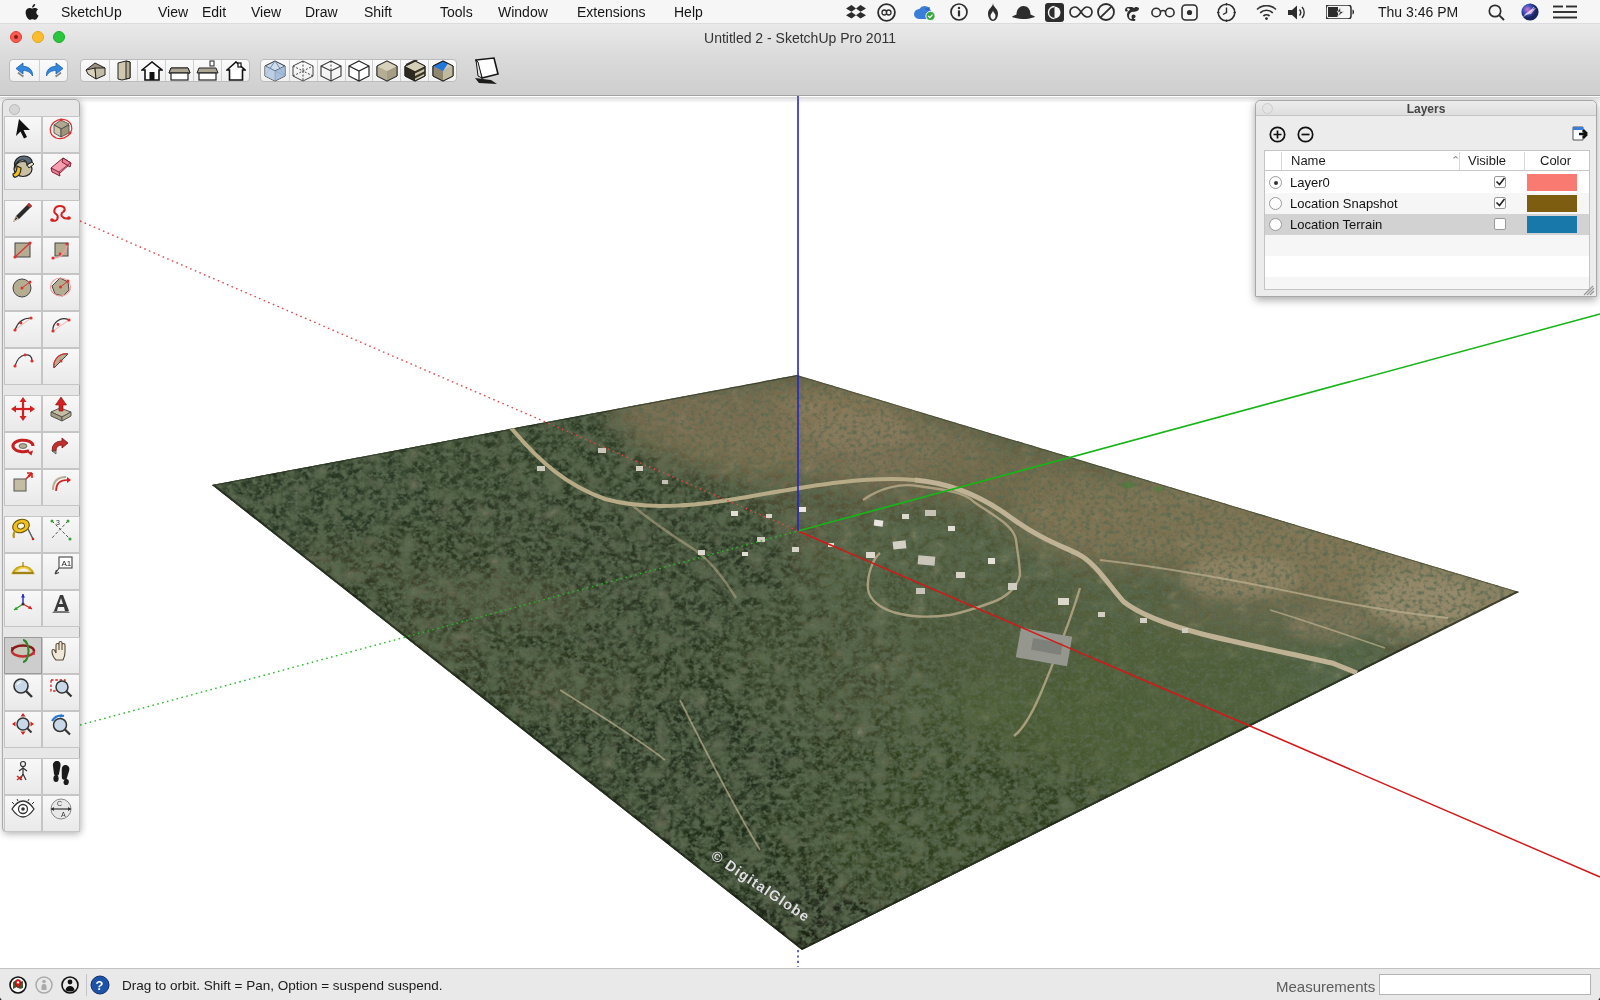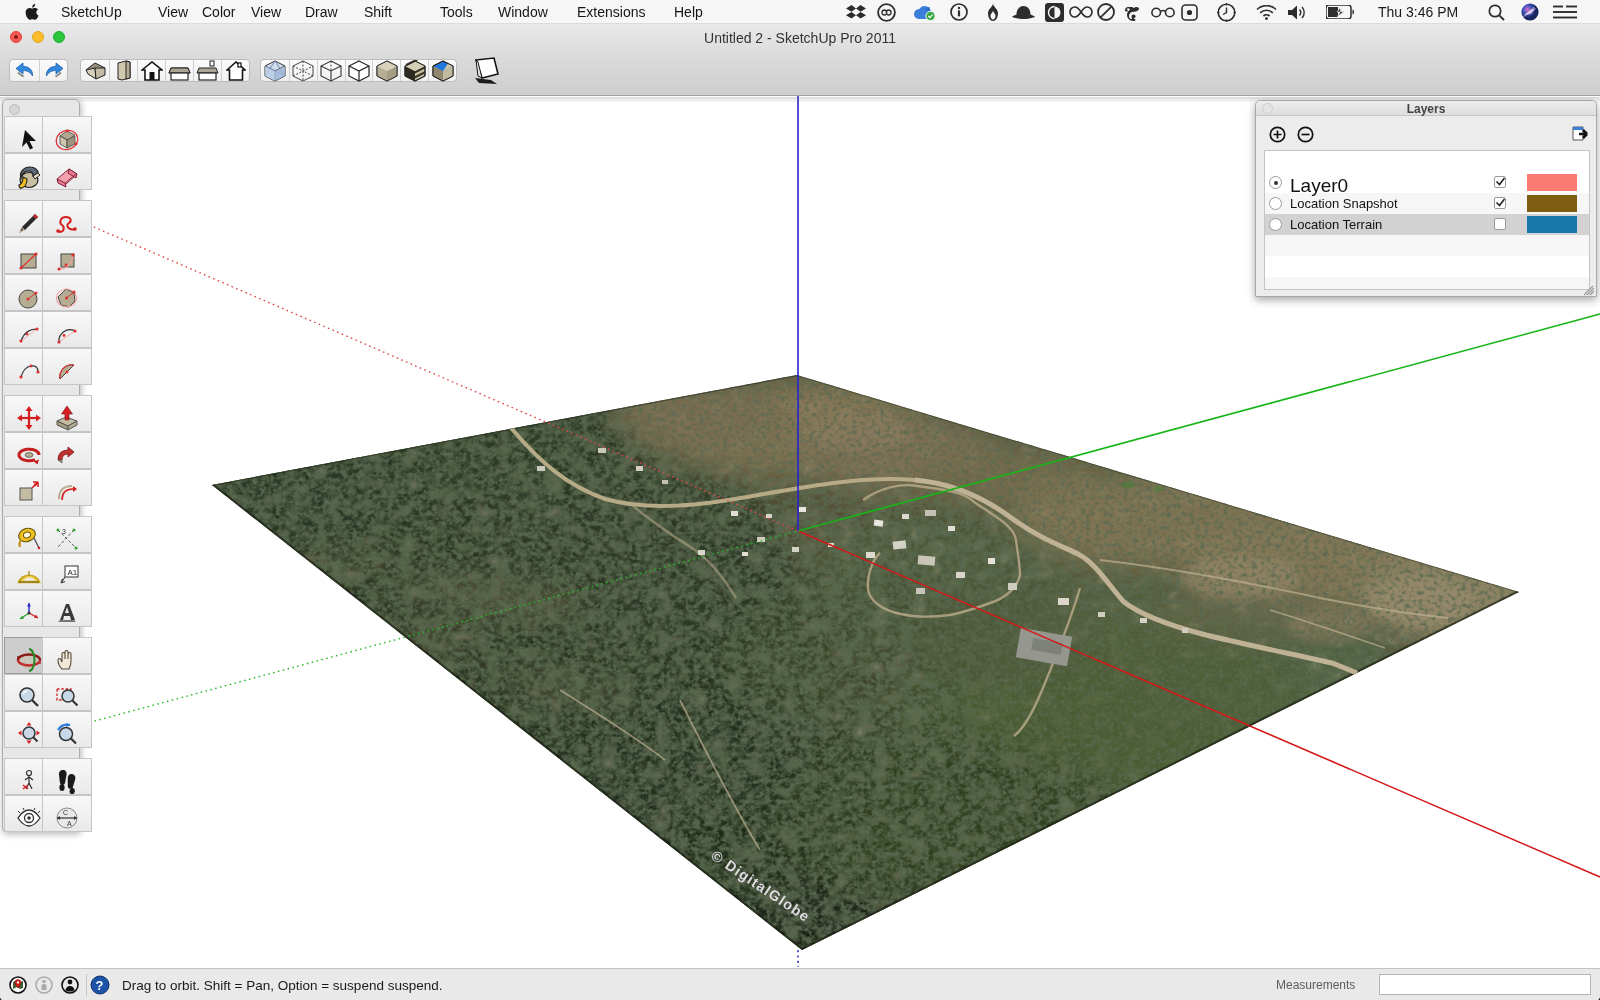--- a/index.html
+++ b/index.html
@@ -9,31 +9,31 @@
 .mi{position:absolute;top:0;height:24px;line-height:24px;font-size:14px;color:#151515}
 #titlebar{left:0;top:24px;width:1600px;height:28px;background:linear-gradient(#e9e9e9,#dddddd);z-index:30}
 .tl{position:absolute;top:31px;width:12px;height:12px;border-radius:50%}
 #title{position:absolute;top:24px;left:0;width:1600px;height:28px;line-height:29px;text-align:center;font-size:14px;color:#333;z-index:31}
 #toolbar{left:0;top:52px;width:1600px;height:44px;background:linear-gradient(#dcdcdc,#cecece);border-bottom:1px solid #a2a2a2;z-index:30}
 .tbg{position:absolute;top:7px;height:23px;background:linear-gradient(#fbfbfb,#f0f0f0);border:1px solid #bcbcbc;border-radius:4px;display:flex}
 .tbb{height:21px;display:flex;align-items:center;justify-content:center}
 .tbb+.tbb{border-left:1px solid #cfcfcf}
 #statusbar{left:0;top:968px;width:1600px;height:32px;background:#e9e9e9;border-top:1px solid #c2c2c2;z-index:30}
 #palette{left:2px;top:99px;width:78px;height:733px;background:#e7e7e7;border:1px solid #ababab;border-radius:5px 5px 4px 4px;box-shadow:1px 2px 7px rgba(0,0,0,.3);z-index:20}
-.cell{position:absolute;width:50px;height:37px;background:linear-gradient(#f8f8f8,#e9e9e9);border:1px solid #c5c5c5;display:flex;align-items:flex-end;justify-content:center}
+.cell{position:absolute;width:38px;height:37px;background:linear-gradient(#f8f8f8,#e9e9e9);border:1px solid #c5c5c5;display:flex;align-items:flex-start;justify-content:center}
 #layers{left:1255px;top:100px;width:342px;height:197px;background:#ececec;border:1px solid #a8a8a8;border-radius:5px 5px 1px 1px;box-shadow:0 3px 9px rgba(0,0,0,.35);z-index:20}
 </style></head>
 <body>
 <div class="abs" id="menubar">
 <svg class="abs" style="left:25px;top:4px" width="14" height="16" viewBox="0 0 14 16">
       <path fill="#1b1b1b" d="M11.3 8.6c0-2 1.6-3 1.7-3.1-.9-1.4-2.4-1.6-2.9-1.6-1.2-.1-2.4.7-3 .7-.6 0-1.6-.7-2.6-.7C3.2 4 2 4.7 1.3 5.8c-1.4 2.4-.4 6 1 8 .7 1 1.5 2.1 2.5 2 1 0 1.4-.6 2.6-.6 1.2 0 1.5.6 2.6.6 1.1 0 1.8-1 2.4-2 .8-1.1 1.1-2.2 1.1-2.3-.1 0-2.2-.9-2.2-2.9zM9.4 2.3c.5-.7.9-1.6.8-2.3-.8 0-1.7.5-2.3 1.2-.5.6-.9 1.5-.8 2.4.9 0 1.8-.6 2.3-1.3z"></path>
     </svg>
 <span class="mi" style="left:61px;font-weight:normal">SketchUp</span>
 <span class="mi" style="left:158px">View</span>
-<span class="mi" style="left:202px">Color</span>
+<span class="mi" style="left:202px">Edit</span>
 <span class="mi" style="left:251px">View</span>
 <span class="mi" style="left:305px">Draw</span>
 <span class="mi" style="left:364px">Shift</span>
 <span class="mi" style="left:440px">Tools</span>
 <span class="mi" style="left:498px">Window</span>
 <span class="mi" style="left:577px">Extensions</span>
 <span class="mi" style="left:674px">Help</span>
 <svg class="abs" style="left:846px;top:5px" width="20" height="15" viewBox="0 0 20 15">
       <g fill="#2d2d2d">
         <path d="M5.5 0L0 3.4l5.5 3.3L10 3.4z"></path>
@@ -720,30 +720,39 @@
       <path d="M8.5 4.5v8M4.5 8.5h8" stroke="#111" stroke-width="1.7"></path>
       <circle cx="36.5" cy="8.5" r="7.2" fill="none" stroke="#111" stroke-width="1.7"></circle>
       <path d="M32.5 8.5h8" stroke="#111" stroke-width="1.7"></path>
     </svg>
 <svg class="abs" style="left:315px;top:24px" width="22" height="18" viewBox="0 0 22 18">
       <path d="M2 2h10v13H2z" fill="#fff" stroke="#555" stroke-width="1"></path>
       <path d="M2 2h10v3H2z" fill="#3a7edb"></path>
       <path d="M8 9h8m0 0l-4-4m4 4l-4 4" stroke="#111" stroke-width="2.6" fill="none"></path>
     </svg>
 <div class="abs" style="left:8px;top:49px;width:326px;height:140px;background:#fff;border:1px solid #c4c4c4">
+<div class="abs" style="left:0;top:0;width:324px;height:20px;background:#fff;border-bottom:1px solid #c8c8c8">
+<span class="abs" style="left:26px;top:2px;font-size:13px;color:#1c1c1c">Name</span>
+<span class="abs" style="left:186px;top:3px;font-size:11px;color:#888">⌃</span>
+<span class="abs" style="left:203px;top:2px;font-size:13px;color:#1c1c1c">Visible</span>
+<span class="abs" style="left:275px;top:2px;font-size:13px;color:#1c1c1c">Color</span>
+<div class="abs" style="left:16px;top:1px;width:1px;height:18px;background:#d8d8d8"></div>
+<div class="abs" style="left:194px;top:1px;width:1px;height:18px;background:#d8d8d8"></div>
+<div class="abs" style="left:259px;top:1px;width:1px;height:18px;background:#d8d8d8"></div>
+</div>
 <div class="abs" style="left:0;top:21px;width:324px;height:21px;background:#fff"></div>
 <div class="abs" style="left:0;top:42px;width:324px;height:21px;background:#f6f6f6"></div>
 <div class="abs" style="left:0;top:63px;width:324px;height:21px;background:#d2d2d2"></div>
 <div class="abs" style="left:0;top:84px;width:324px;height:21px;background:#f6f6f6"></div>
 <div class="abs" style="left:0;top:126px;width:324px;height:12px;background:#f6f6f6"></div>
 <div class="abs" style="left:4px;top:25px;width:13px;height:13px;border-radius:50%;background:#fff;border:1px solid #9a9a9a"></div>
 <div class="abs" style="left:9px;top:30px;width:4px;height:4px;border-radius:50%;background:#333"></div>
 <div class="abs" style="left:4px;top:46px;width:13px;height:13px;border-radius:50%;background:#fff;border:1px solid #9a9a9a"></div>
 <div class="abs" style="left:4px;top:67px;width:13px;height:13px;border-radius:50%;background:#fff;border:1px solid #9a9a9a"></div>
-<span class="abs" style="left:25px;top:24px;font-size:19px;color:#111">Layer0</span>
+<span class="abs" style="left:25px;top:24px;font-size:13px;color:#111">Layer0</span>
 <span class="abs" style="left:25px;top:45px;font-size:13px;color:#111">Location Snapshot</span>
 <span class="abs" style="left:25px;top:66px;font-size:13px;color:#111">Location Terrain</span>
 <div class="abs" style="left:229px;top:25px;width:12px;height:12px;background:#fff;border:1px solid #9a9a9a;border-radius:2px"></div>
 <svg class="abs" style="left:229px;top:24px" width="13" height="13" viewBox="0 0 13 13">
         <path d="M2.5 6.5l3 3 5-6.5" fill="none" stroke="#222" stroke-width="1.6"></path>
       </svg>
 <div class="abs" style="left:229px;top:46px;width:12px;height:12px;background:#fff;border:1px solid #9a9a9a;border-radius:2px"></div>
 <svg class="abs" style="left:229px;top:45px" width="13" height="13" viewBox="0 0 13 13">
         <path d="M2.5 6.5l3 3 5-6.5" fill="none" stroke="#222" stroke-width="1.6"></path>
       </svg>
@@ -776,17 +785,17 @@
       <circle cx="9" cy="9" r="8" fill="none" stroke="#111" stroke-width="1.6"></circle>
       <circle cx="9" cy="6" r="2.4" fill="#111"></circle>
       <path d="M4.5 14c.5-2.8 2.2-4 4.5-4s4 1.2 4.5 4c-1.3 1-2.8 1.6-4.5 1.6S5.8 15 4.5 14z" fill="#111"></path>
     </svg>
 <div class="abs" style="left:86px;top:5px;width:1px;height:22px;background:#c6c6c6"></div>
 <svg class="abs" style="left:90px;top:6px" width="20" height="20" viewBox="0 0 20 20">
       <circle cx="10" cy="10" r="9" fill="#1c52a8" stroke="#0e2e66" stroke-width="1"></circle>
       <text x="5.6" y="15" font-size="13" font-weight="bold" fill="#fff">?</text>
     </svg>
 <span class="abs" style="left:122px;top:9px;font-size:13.5px;color:#1a1a1a">Drag to orbit. Shift = Pan, Option = suspend suspend.</span>
-<span class="abs" style="left:1276px;top:9px;font-size:12px;color:#5c5c5c">Measurements</span>
+<span class="abs" style="left:1276px;top:9px;font-size:15px;color:#5c5c5c">Measurements</span>
 <input class="abs" style="left: 1379px; top: 5px; width: 212px; height: 21px; border: 1px solid rgb(180, 180, 180); background: rgb(255, 255, 255); outline: none;">
 <div class="abs" style="left:0;top:26px;width:6px;height:6px;background:#2b2b2b;clip-path:polygon(0 100%,0 40%,40% 100%)"></div>
 <div class="abs" style="left:1594px;top:26px;width:6px;height:6px;background:#2b2b2b;clip-path:polygon(100% 100%,100% 40%,60% 100%)"></div>
 </div>
 
 </body></html>

